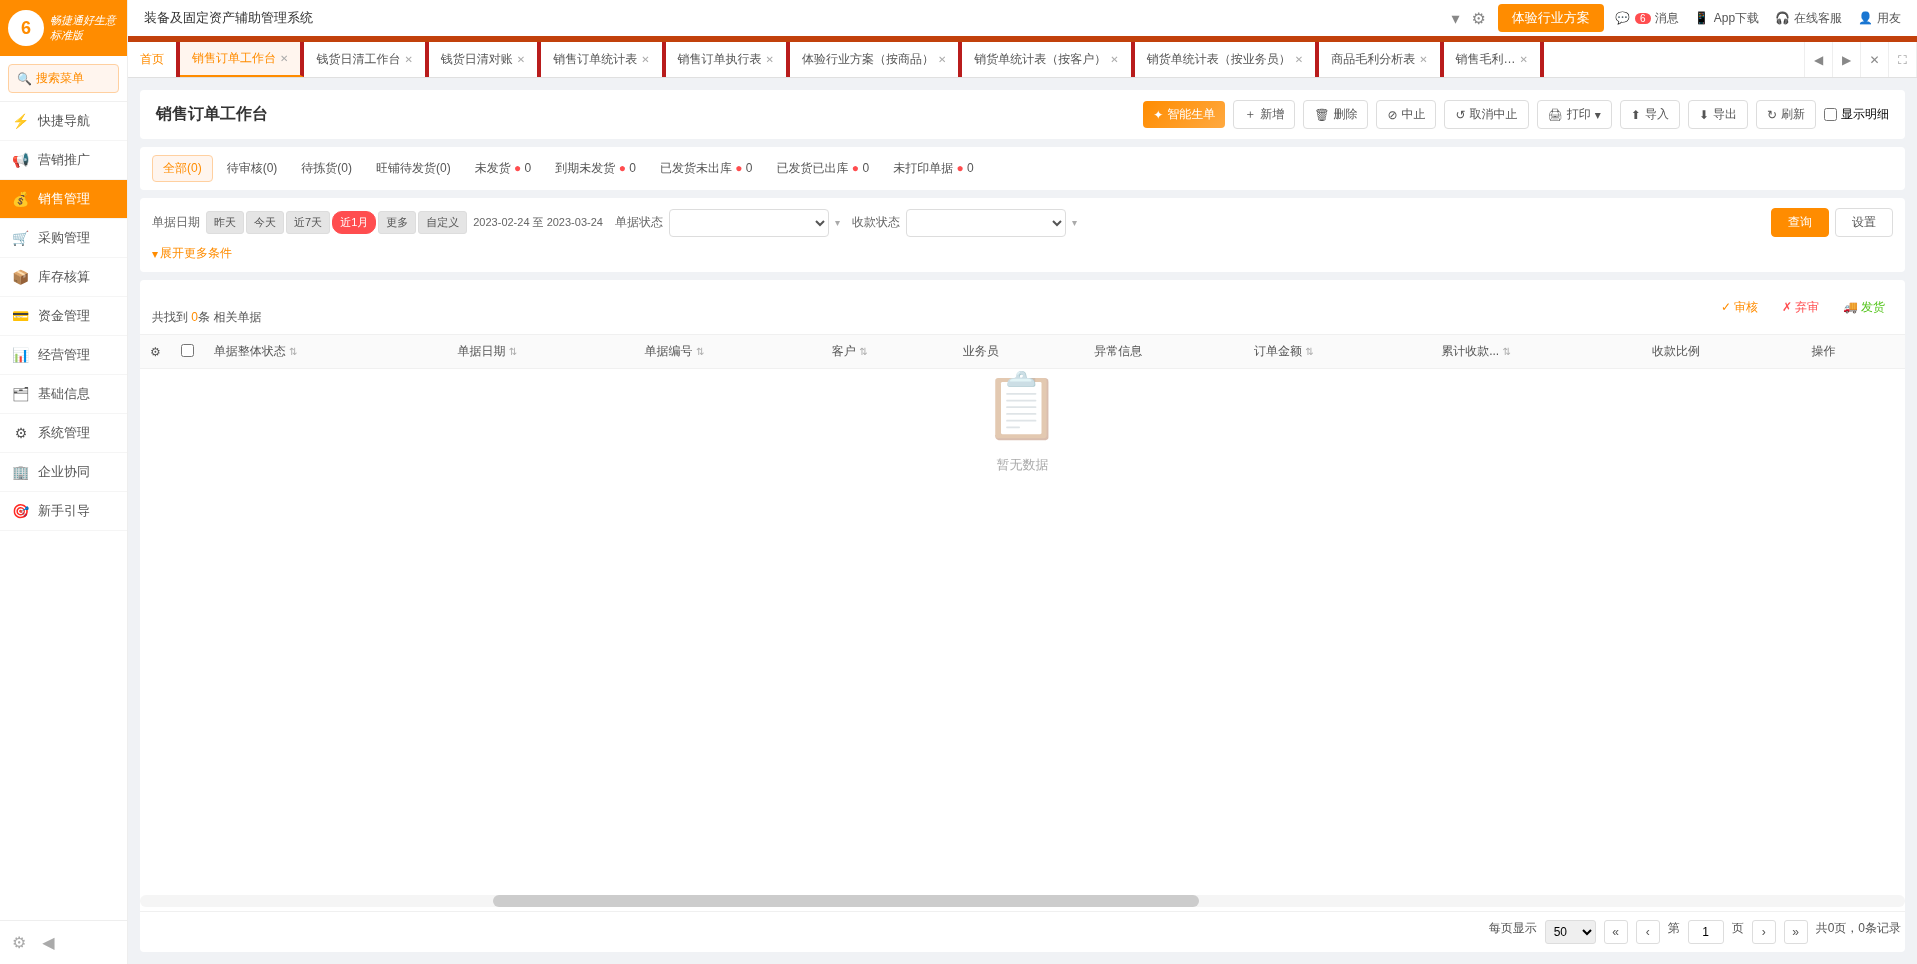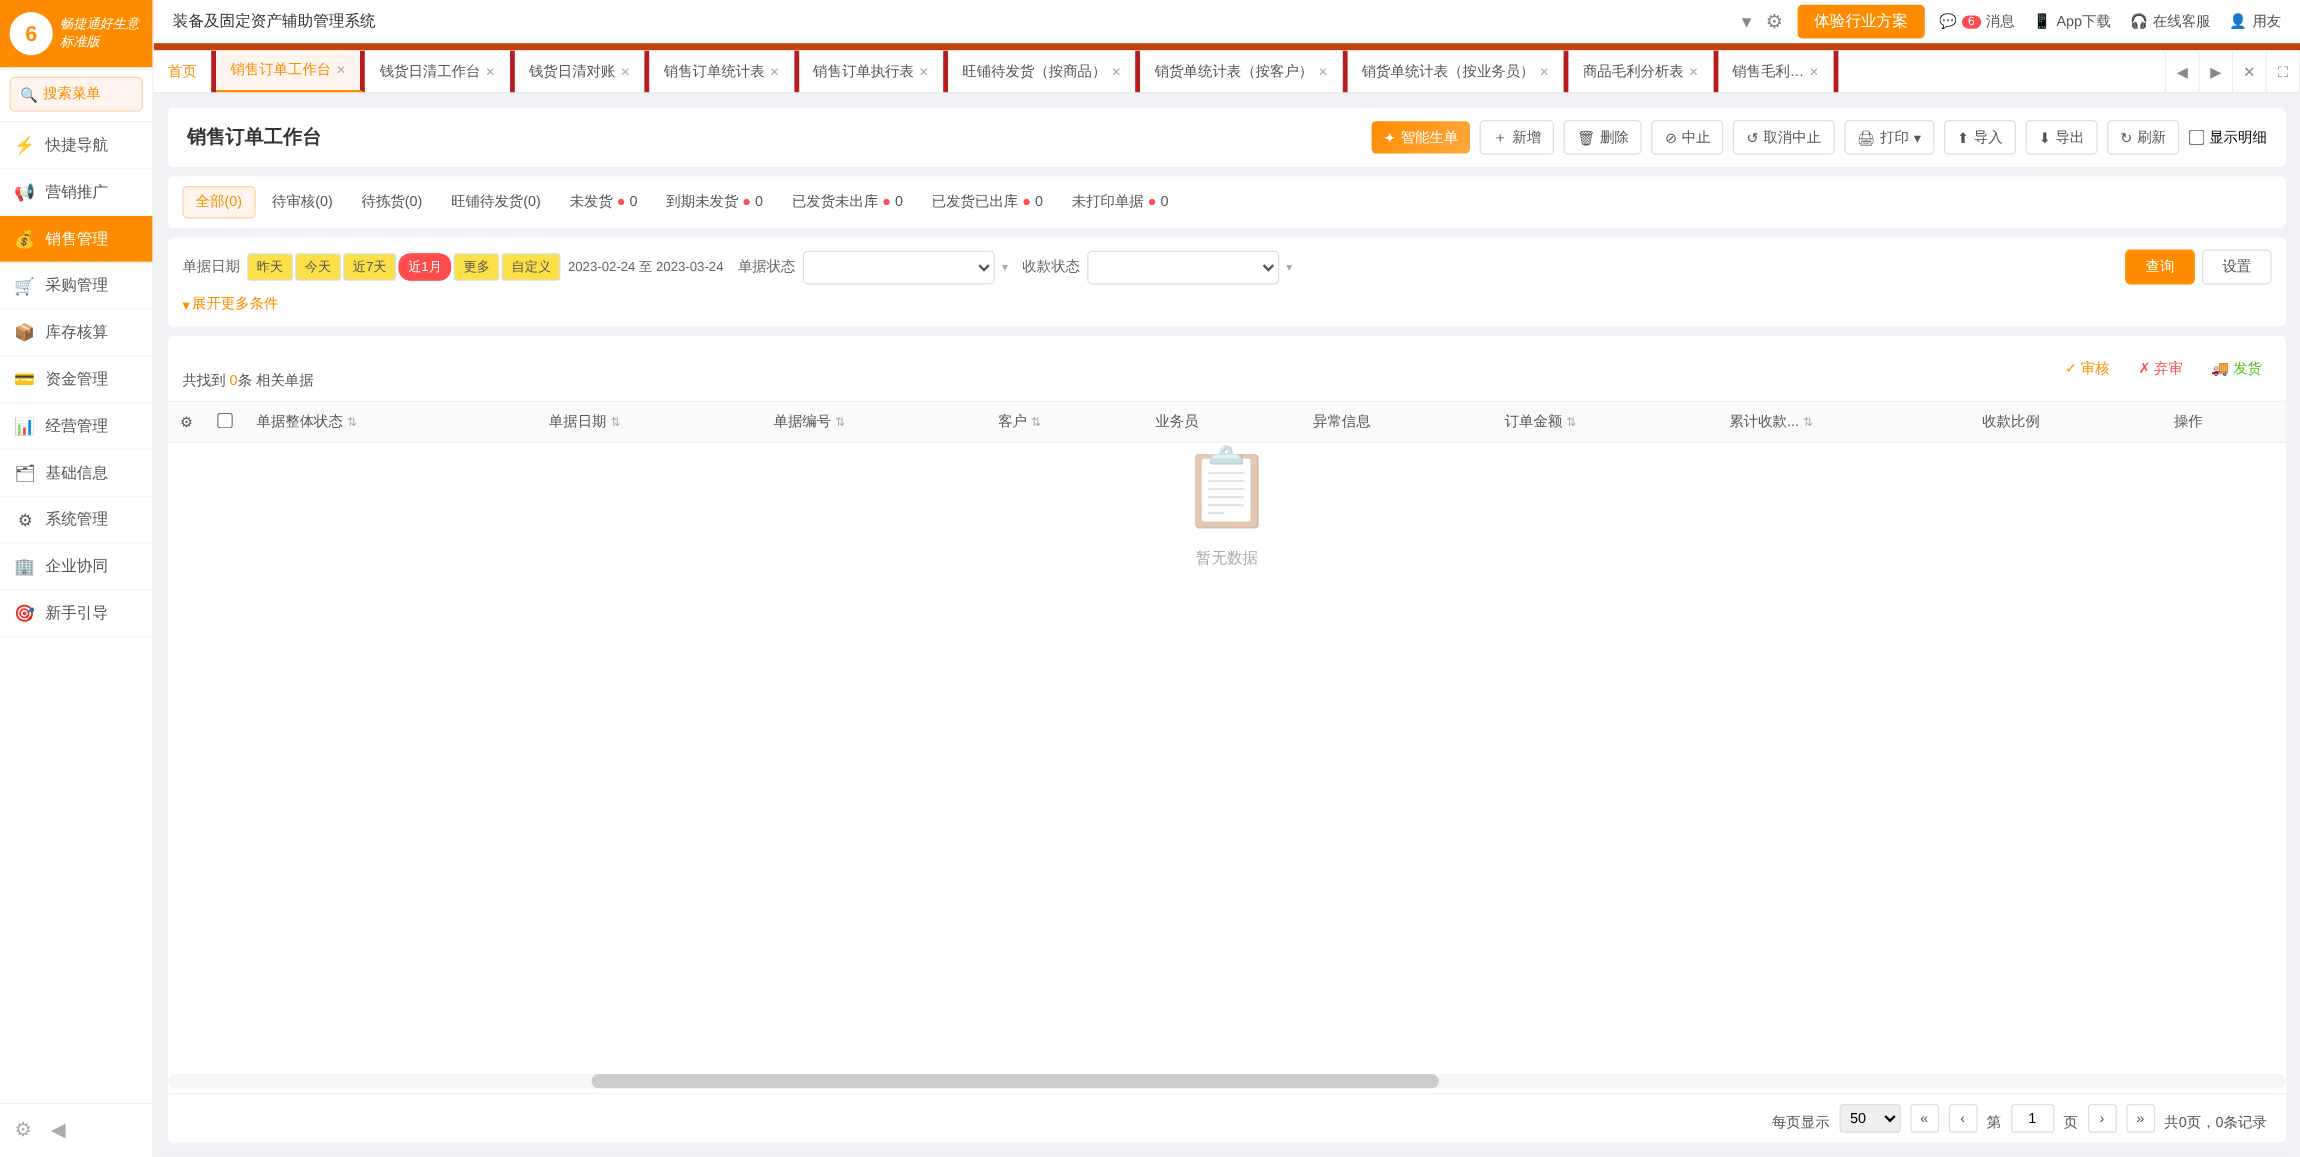--- a/index.html
+++ b/index.html
@@ -53,21 +53,21 @@
     .filter-tab { padding: 4px 10px; border-radius: 4px; cursor: pointer; font-size: 12px; color: #555; }
     .filter-tab.active { background: #fff5ee; color: #ff8c00; border: 1px solid #ffd0a0; }
     .filter-tab .red-badge { color: #ff4d4f; font-weight: bold; }
 
     
     .query-conditions { background: #fff; border-radius: 4px; padding: 10px 12px; }
     .query-row { display: flex; align-items: center; gap: 12px; flex-wrap: wrap; }
     .query-field { display: flex; align-items: center; gap: 6px; }
     .query-label { color: #666; font-size: 12px; white-space: nowrap; }
     .date-range-btns { display: flex; gap: 2px; }
-    .date-btn { padding: 3px 7px; border: 1px solid #ddd; background: #fde047; border-radius: 3px; font-size: 11px; cursor: pointer; color: #555; }
+    .date-btn { padding: 3px 7px; border: 1px solid #ddd; background: #e5e5e5; border-radius: 3px; font-size: 11px; cursor: pointer; color: #555; }
     .date-btn.active { background: #ff4d4f; color: #fff; border-color: #ff4d4f; border-radius: 10px; }
     .date-value { color: #666; font-size: 11px; }
     .query-select { height: 28px; border: 1px solid #ddd; border-radius: 4px; padding: 0 8px; font-size: 12px; min-width: 160px; color: #555; background: #fff; }
     .expand-btn { color: #ff8c00; cursor: pointer; font-size: 12px; display: flex; align-items: center; gap: 2px; }
     .query-actions { margin-left: auto; display: flex; gap: 6px; }
     .query-btn { padding: 5px 16px; border-radius: 4px; cursor: pointer; font-size: 12px; }
     .query-btn.primary { background: #ff8c00; color: #fff; border: 1px solid #ff8c00; }
     .query-btn.secondary { background: #fff; color: #555; border: 1px solid #ddd; }
 
     
@@ -81,21 +81,21 @@
     .table-action-btn.reject { color: #ff4d4f; }
     .table-action-btn.send { color: #52c41a; }
 
     table { width: 100%; border-collapse: collapse; }
     thead th { background: #fafafa; border-bottom: 1px solid #f0f0f0; padding: 8px 10px; text-align: left; font-size: 12px; color: #555; font-weight: 500; white-space: nowrap; }
     thead th .sort-icon { color: #aaa; font-size: 10px; }
 
     .empty-state { flex: 1; display: flex; flex-direction: column; align-items: center; justify-content: center; color: #aaa; font-size: 13px; gap: 12px; }
 
     
-    .pagination { padding: 8px 16px; border-top: 1px solid #f0f0f0; display: flex; align-items: flex-end; justify-content: flex-end; gap: 8px; font-size: 12px; color: #555; }
+    .pagination { padding: 8px 4px; border-top: 1px solid #f0f0f0; display: flex; align-items: flex-start; justify-content: flex-end; gap: 8px; font-size: 12px; color: #555; }
     .page-size-select { height: 24px; border: 1px solid #ddd; border-radius: 3px; padding: 0 4px; font-size: 12px; }
     .page-btn { width: 24px; height: 24px; display: flex; align-items: center; justify-content: center; border: 1px solid #ddd; border-radius: 3px; cursor: pointer; color: #555; }
     .page-input { width: 36px; height: 24px; border: 1px solid #ddd; border-radius: 3px; text-align: center; font-size: 12px; }
 
     
     .table-scroll-area { flex: 1; overflow: auto; }
     .horizontal-scrollbar { height: 12px; background: #f5f5f5; margin: 4px 0; border-radius: 6px; overflow: hidden; }
     .horizontal-scrollbar-thumb { height: 100%; width: 40%; background: #ccc; border-radius: 6px; margin-left: 20%; }
   </style>
 </head>
@@ -214,21 +214,21 @@
     </div>
     <div class="tab">
       <span>销售订单统计表</span>
       <span class="tab-close">✕</span>
     </div>
     <div class="tab">
       <span>销售订单执行表</span>
       <span class="tab-close">✕</span>
     </div>
     <div class="tab">
-      <span>旺铺待发货（按商品）</span>
+      <span>体验行业方案（按商品）</span>
       <span class="tab-close">✕</span>
     </div>
     <div class="tab">
       <span>销货单统计表（按客户）</span>
       <span class="tab-close">✕</span>
     </div>
     <div class="tab">
       <span>销货单统计表（按业务员）</span>
       <span class="tab-close">✕</span>
     </div>

